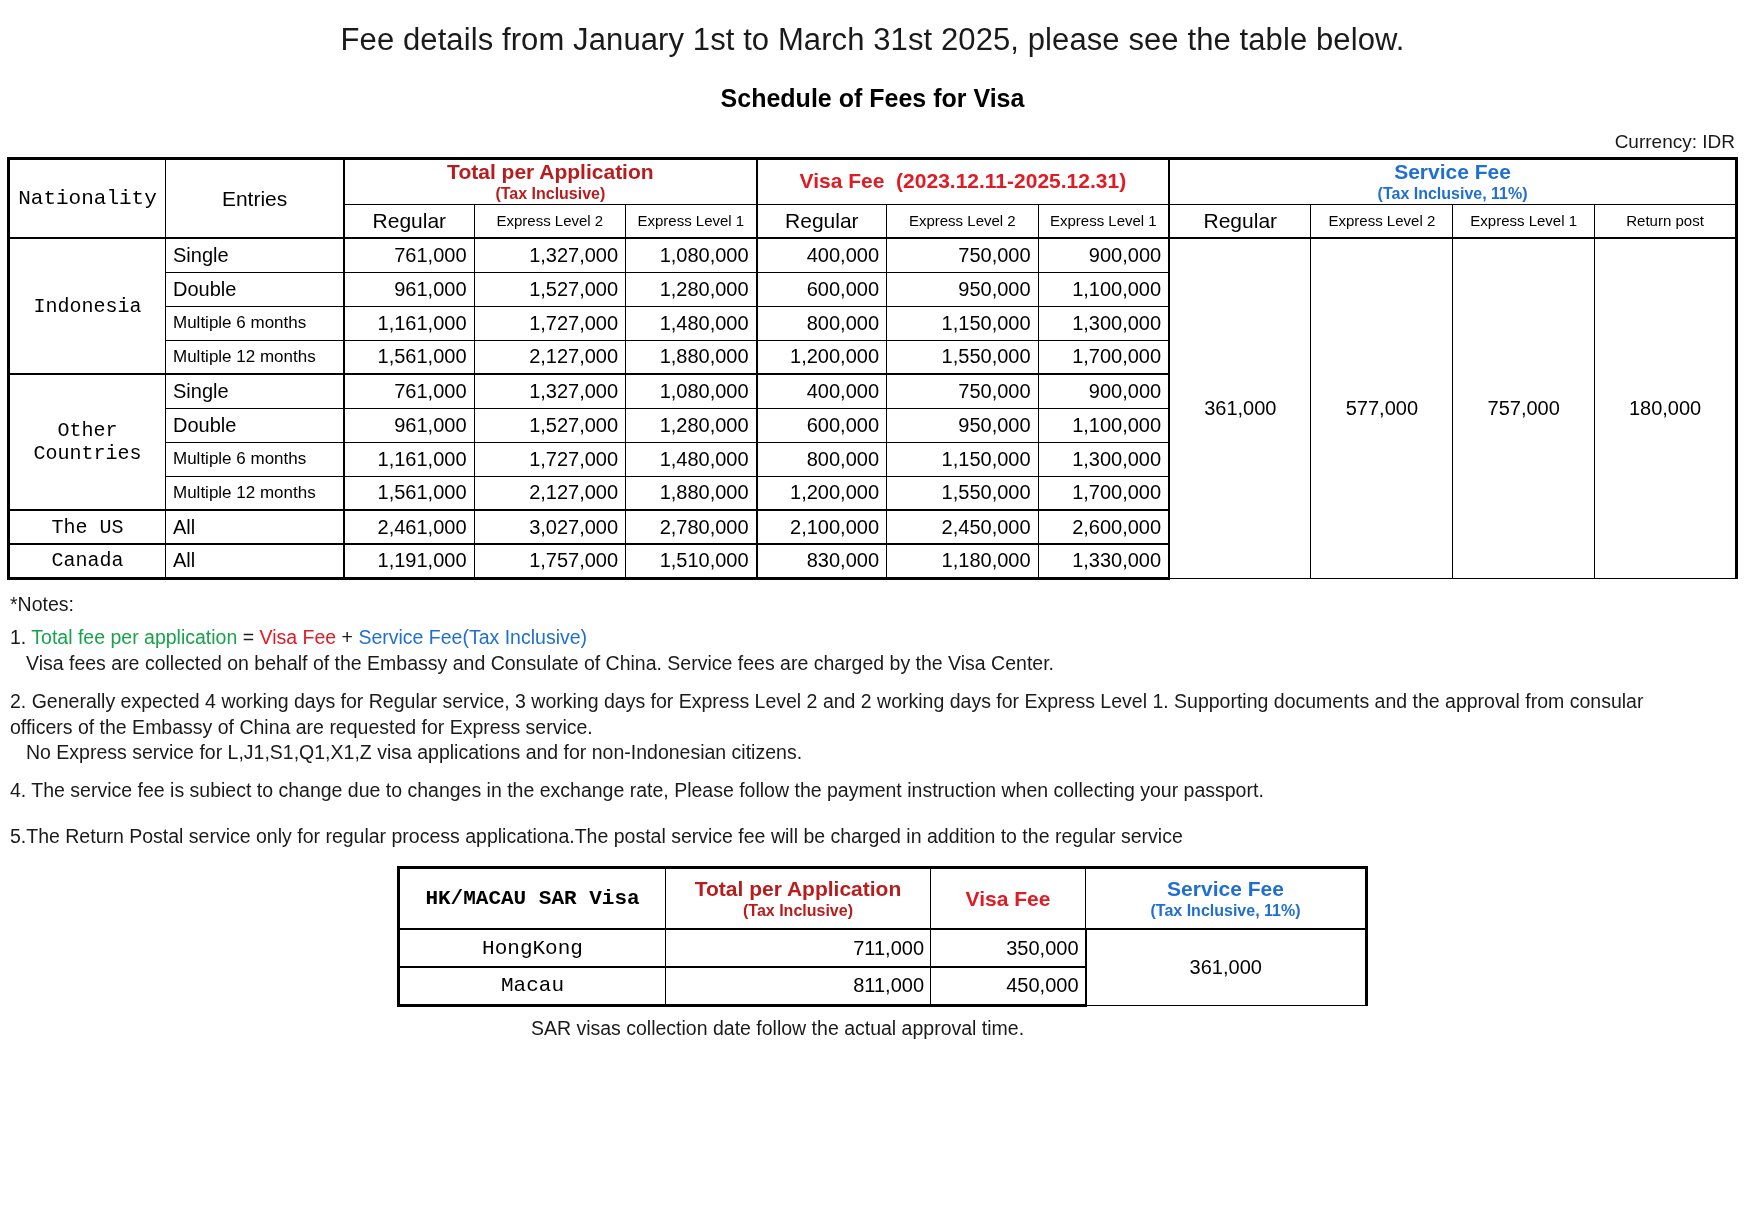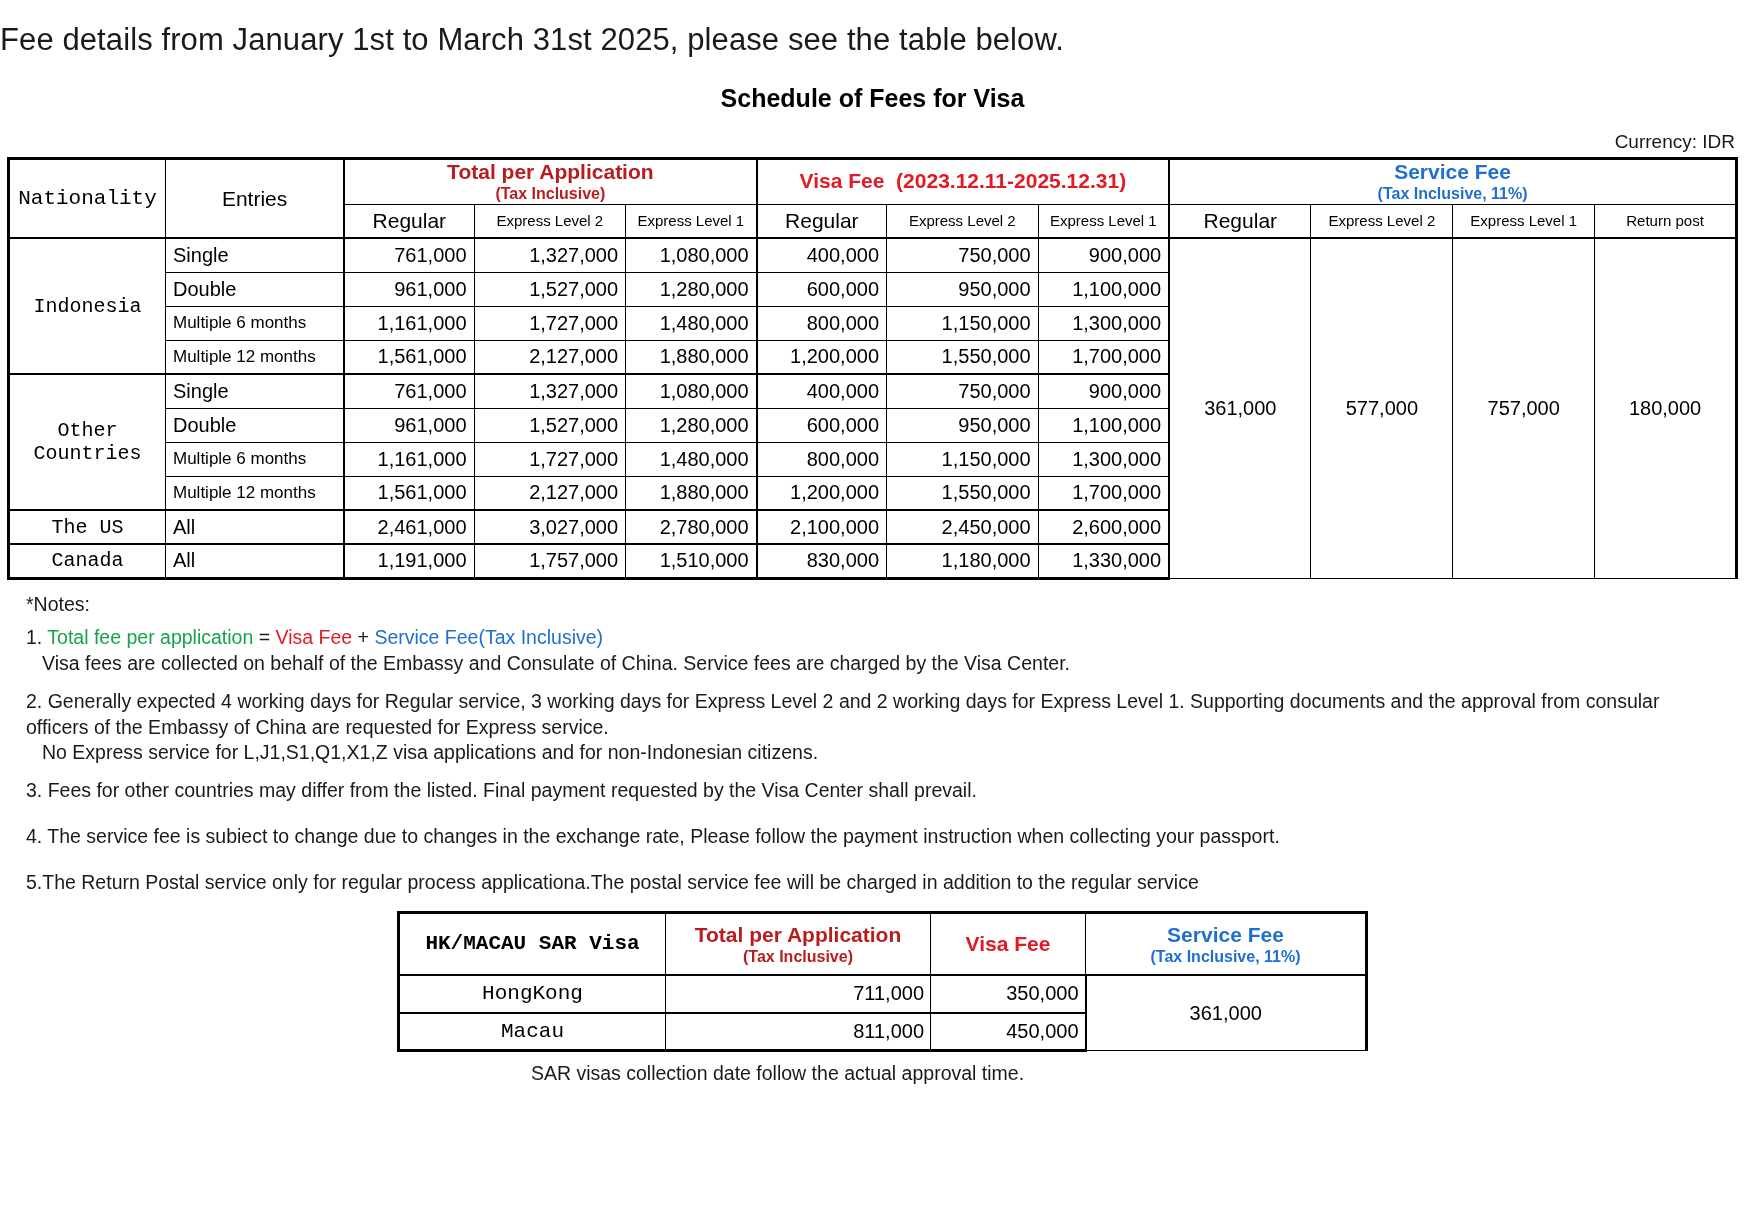--- a/index.html
+++ b/index.html
@@ -17,20 +17,21 @@
   }
   .page {
     position: relative;
     width: 1745px;
     height: 1212px;
     box-sizing: border-box;
   }
 
   
   .doc-intro {
+    text-align: center;
     font-size: 31px;
     font-weight: 400;
     color: #1a1a1a;
     padding-top: 22px;
     letter-spacing: 0.1px;
   }
   .doc-title {
     text-align: center;
     font-size: 25px;
     font-weight: 700;
@@ -110,21 +111,21 @@
     text-align: right;
     font-size: 20px;
   }
   .svc {
     text-align: center;
     font-size: 20px;
   }
 
   
   .notes {
-    margin: 12px 0 0 26px;
+    margin: 12px 0 0 10px;
     font-size: 19.5px;
     color: #1a1a1a;
     line-height: 1.32;
   }
   .notes .note-head { margin-bottom: 8px; }
   .notes .note { margin-bottom: 12px; }
   .notes .indent { padding-left: 16px; display: block; }
   .c-green { color: #16a34a; }
   .c-red   { color: #e01b24; }
   .c-blue  { color: #1f6fd0; }
@@ -350,21 +351,20 @@
       </div>
       <span class="indent">Visa fees are collected on behalf of the Embassy and Consulate of China. Service fees are charged by the Visa Center.</span>
     </div>
 
     <div class="note">
       <div>2. Generally expected 4 working days for Regular service, 3 working days for Express Level 2 and 2 working days for Express Level 1. Supporting documents and the approval from consular</div>
       <div>officers of the Embassy of China are requested for Express service.</div>
       <span class="indent">No Express service for L,J1,S1,Q1,X1,Z visa applications and for non-Indonesian citizens.</span>
     </div>
 
-    <div class="note" style="margin-bottom:20px">3. Fees for other countries may differ from the listed. Final payment requested by the Visa Center shall prevail.</div>
     <div class="note" style="margin-bottom:20px">4. The service fee is subiect to change due to changes in the exchange rate, Please follow the payment instruction when collecting your passport.</div>
 
     <div class="note">
       <div>5.The Return Postal service only for regular process applicationa.The postal service fee will be charged in addition to the regular service</div>
     </div>
   </div>
 
   <div class="sar-wrap">
     <table class="sar-table">
       <colgroup>

